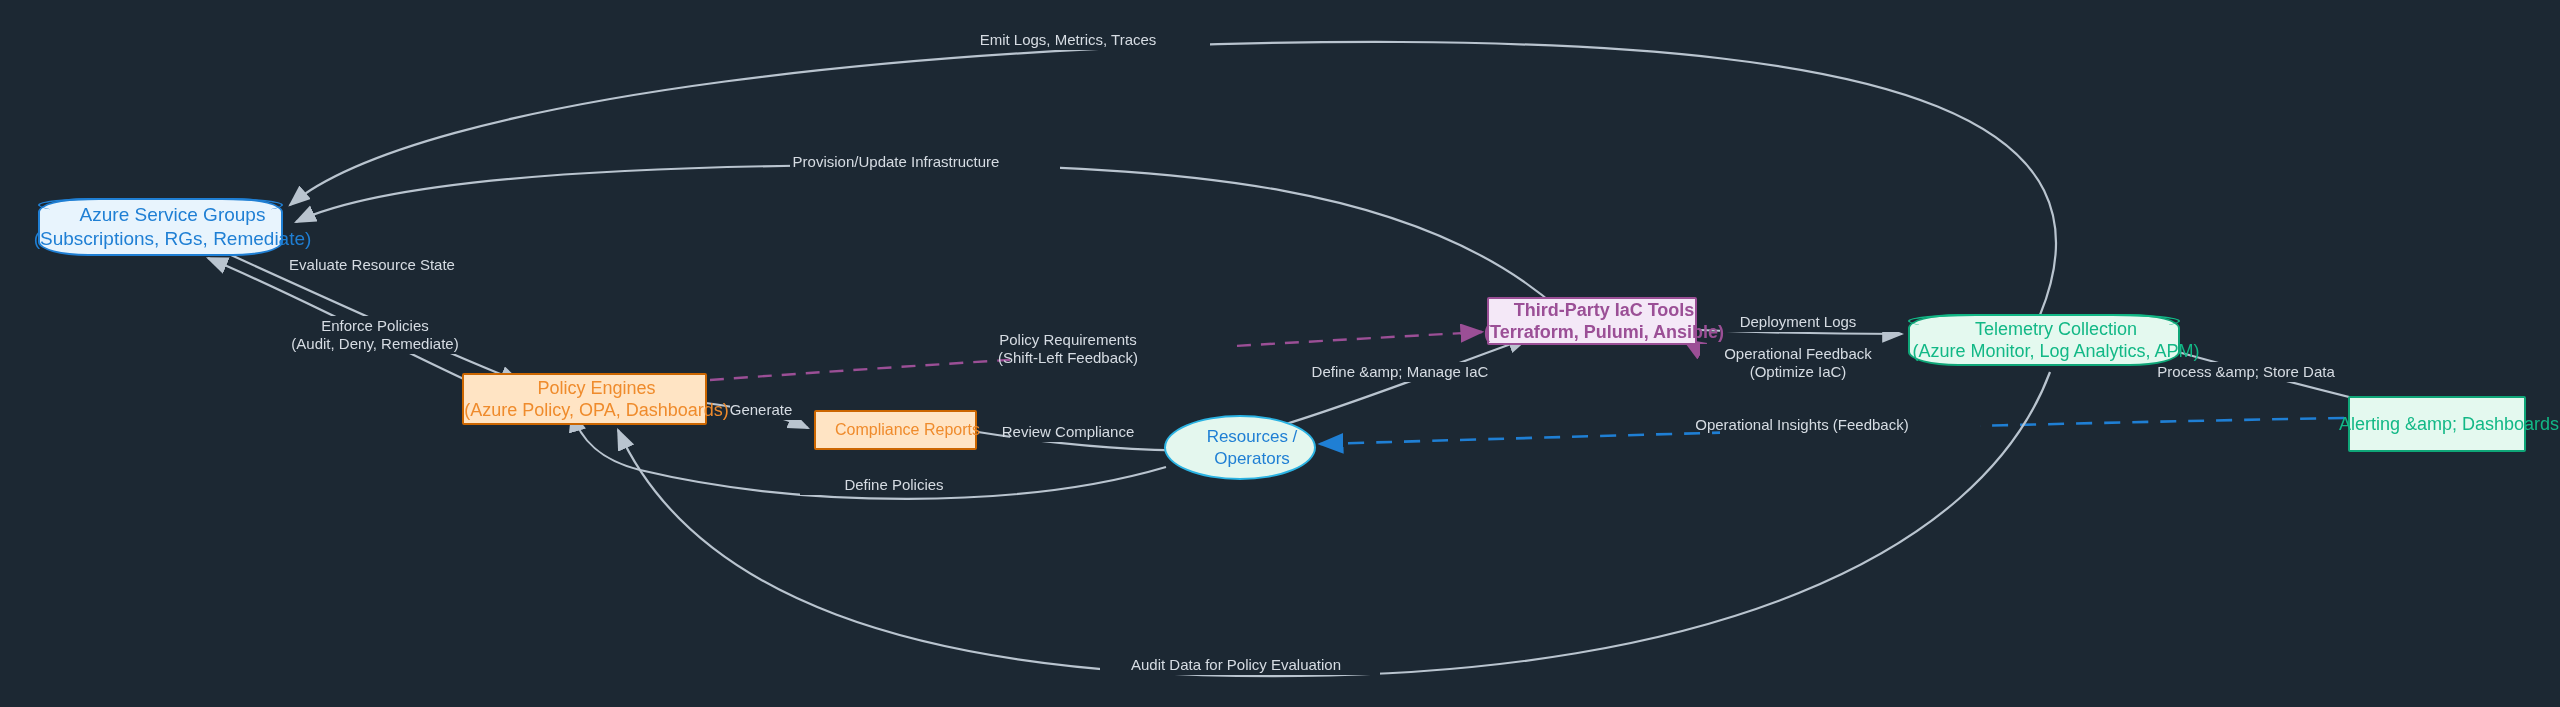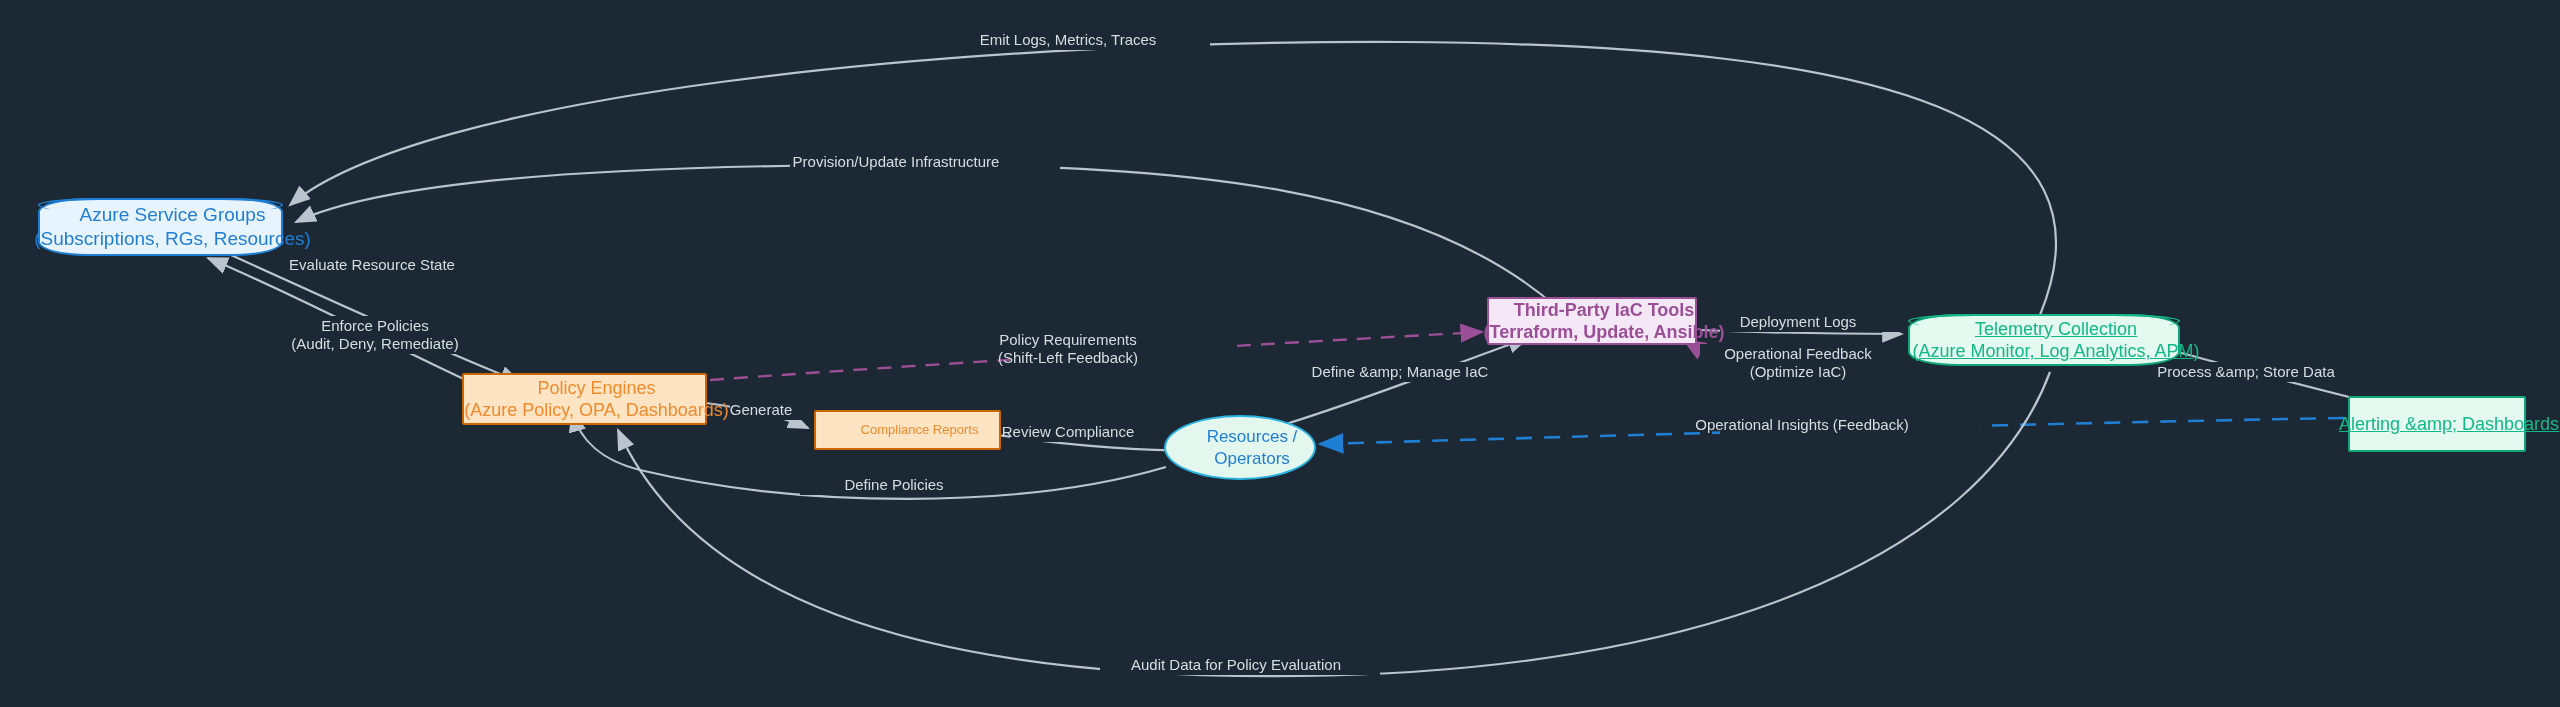--- a/index.html
+++ b/index.html
@@ -120,21 +120,20 @@
     background: #f4e8f7;
     border-color: #9b4f96;
     color: #9b4f96;
   }
   .theme-purple .line { color: #9b4f96; }
 
   .theme-green {
     background: #e4f9ef;
     border-color: #0fa678;
     color: #12b886;
-    text-decoration: underline;
   }
   .theme-green .line { color: #12b886; }
 
   .theme-mint {
     background: #e4f7ee;
     border-color: #2bb3e3;
     color: #1f7fd4;
   }
   .theme-mint .line { color: #1f7fd4; }
 </style>
@@ -227,40 +226,40 @@
       <rect class="edge-label-bg" x="1720" y="415" width="260" height="20"></rect>
       <text class="edge-label" x="1802" y="426">Operational Insights (Feedback)</text>
 
       <rect class="edge-label-bg" x="1100" y="655" width="280" height="20"></rect>
       <text class="edge-label" x="1236" y="666">Audit Data for Policy Evaluation</text>
     </g>
   </svg>
 
   <div class="node node-cyl theme-blue" style="left:38px; top:198px; width:245px; height:58px; font-size:19px;">
     <span class="line">Azure Service Groups</span>
-    <span class="line">(Subscriptions, RGs, Resources)</span>
+    <span class="line">(Subscriptions, RGs, Remediate)</span>
   </div>
 
   <div class="node node-rect theme-orange" style="left:462px; top:373px; width:245px; height:52px; font-size:18px;">
     <span class="line">Policy Engines</span>
     <span class="line">(Azure Policy, OPA, Dashboards)</span>
   </div>
 
-  <div class="node node-rect theme-orange" style="left:814px; top:410px; width:187px; height:40px; font-size:13px;">
+  <div class="node node-rect theme-orange" style="left:814px; top:410px; width:163px; height:40px; font-size:16px;">
     <span class="line">Compliance Reports</span>
   </div>
 
   <div class="node node-ellipse theme-mint" style="left:1164px; top:415px; width:152px; height:65px; font-size:17px;">
     <span class="line">Resources /</span>
     <span class="line">Operators</span>
   </div>
 
   <div class="node node-rect theme-purple" style="left:1487px; top:297px; width:210px; height:48px; font-size:18px;font-weight:bold;">
     <span class="line">Third-Party IaC Tools</span>
-    <span class="line">(Terraform, Update, Ansible)</span>
+    <span class="line">(Terraform, Pulumi, Ansible)</span>
   </div>
 
   <div class="node node-cyl theme-green" style="left:1908px; top:314px; width:272px; height:52px; font-size:18px;">
     <span class="line">Telemetry Collection</span>
     <span class="line">(Azure Monitor, Log Analytics, APM)</span>
   </div>
 
   <div class="node node-rect theme-green" style="left:2348px; top:396px; width:178px; height:56px; font-size:18px;">
     <span class="line">Alerting &amp;amp; Dashboards</span>
   </div>

